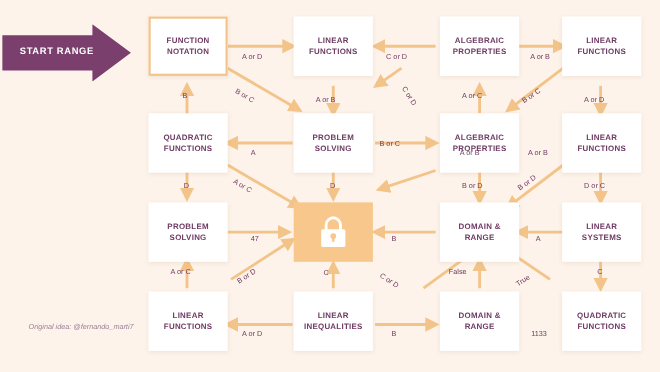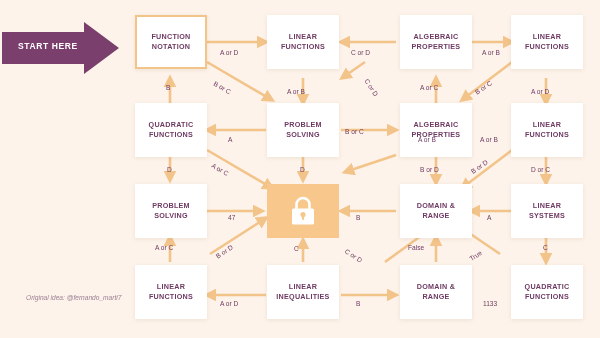--- a/index.html
+++ b/index.html
@@ -119,21 +119,21 @@
       <line x1="266" y1="295" x2="207" y2="295"></line>
       <line x1="471" y1="295" x2="412" y2="295"></line>
       <line x1="341" y1="295" x2="396" y2="295"></line>
     </g>
   </svg>
 
   <div class="start-arrow">
     <svg width="118" height="52" viewBox="0 0 118 52">
       <path d="M0,10 L82,10 L82,0 L117,26 L82,52 L82,42 L0,42 Z" fill="#7B3F6E"></path>
     </svg>
-    <div class="label">START HERE</div>
+    <div class="label">START RANGE</div>
   </div>
 
   <div class="credit">Original idea:
 @fernando_marti7</div>
 
   <div class="node start" style="left:135px;top:15px;width:72px;height:54px;">
     <span class="txt">FUNCTION
 NOTATION</span>
     </div>
 

